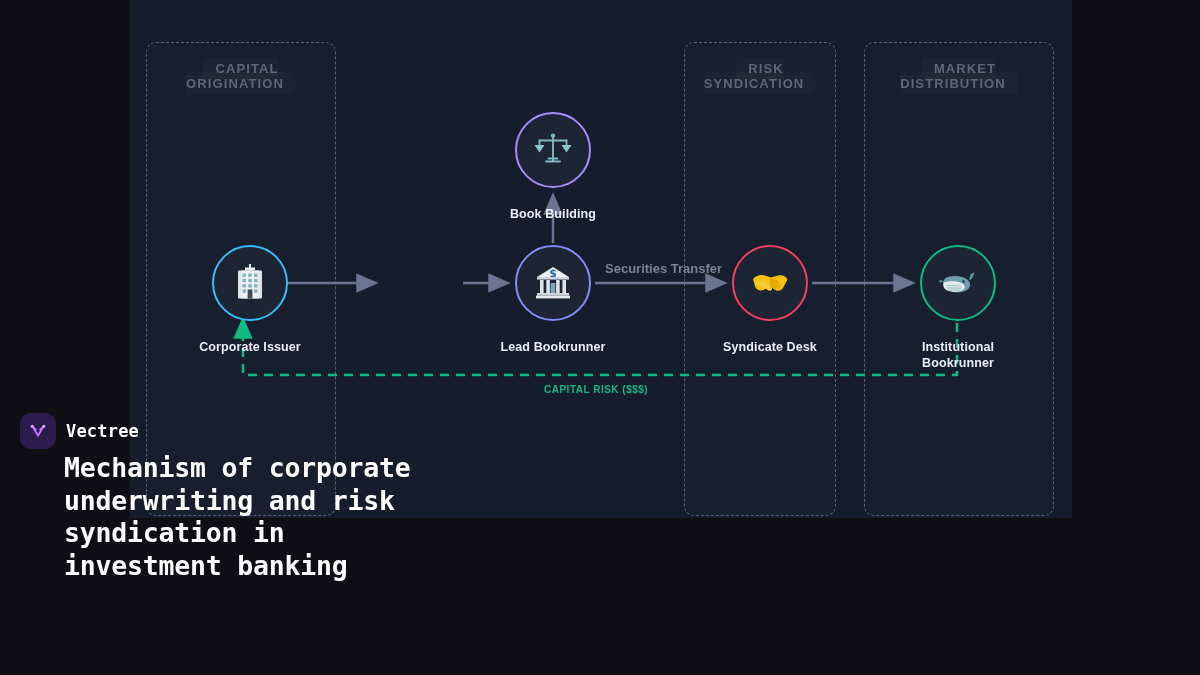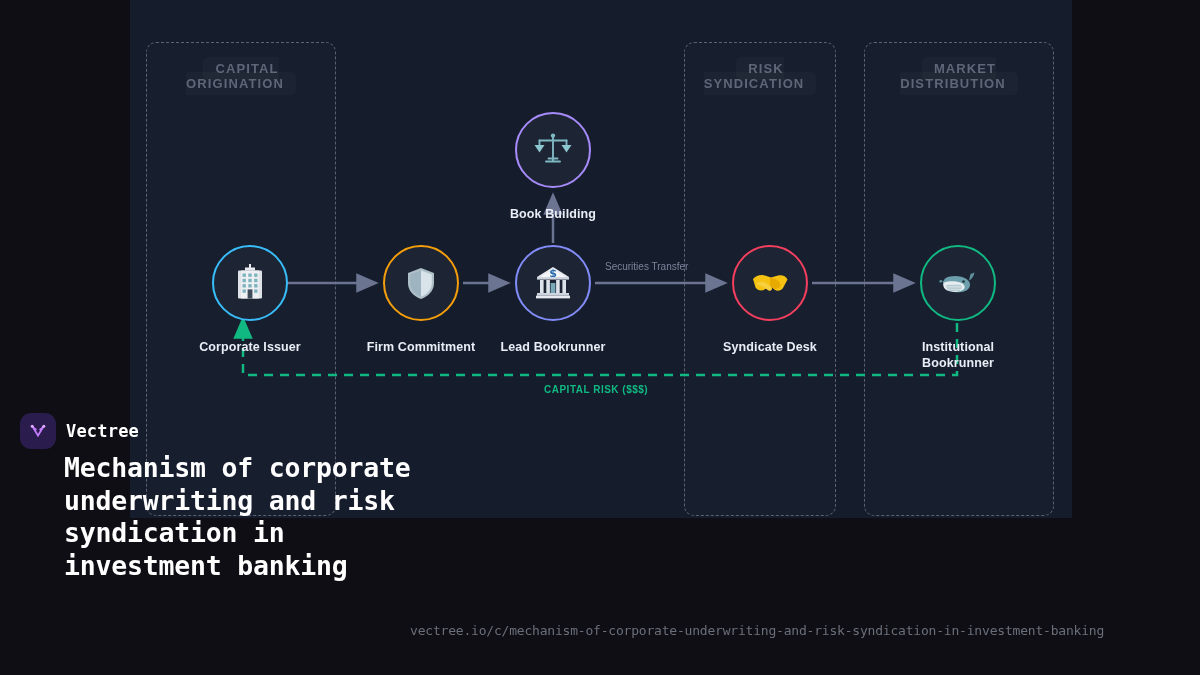--- a/index.html
+++ b/index.html
@@ -86,23 +86,24 @@
 
   
   #edges {
     position: absolute;
     left: 0; top: 0;
     width: 942px; height: 518px;
     pointer-events: none;
   }
   .edge-label {
     position: absolute;
-    font-size: 10px;
+    font-size: 13px;
     color: #7a8399;
     white-space: nowrap;
+    font-weight: bold;
   }
   .flow-label {
     position: absolute;
     font-size: 10px;
     font-weight: 700;
     letter-spacing: 0.5px;
     color: #10b981;
     white-space: nowrap;
   }
 
@@ -220,32 +221,20 @@
               <rect x="13.5" y="27.4" width="3.4" height="3.4"></rect>
               <rect x="25.1" y="27.4" width="3.4" height="3.4"></rect>
             </g>
             <rect x="18.6" y="27.4" width="4.8" height="9.2" fill="#3f4a58"></rect>
           </svg>
         </span>
       </div>
       <div class="nlabel">Corporate Issuer</div>
     </div>
 
-    <div class="node" style="left:291px;top:245px;">
-      <div class="circle" style="border-color:#f59e0b;">
-        <span>
-          <svg width="38" height="38" viewBox="0 0 38 38">
-            <path d="M19 4 L32 9 V19 C32 27 26 32.5 19 35 C12 32.5 6 27 6 19 V9 Z" fill="#aebfc7"></path>
-            <path d="M19 6.4 L29.8 10.5 V19 C29.8 25.8 24.8 30.6 19 32.8 Z" fill="#d9e4ea"></path>
-            <path d="M19 6.4 L8.2 10.5 V19 C8.2 25.8 13.2 30.6 19 32.8 Z" fill="#9eb4c0"></path>
-          </svg>
-        </span>
-      </div>
-      <div class="nlabel">Firm Commitment</div>
-    </div>
 
     <div class="node" style="left:423px;top:245px;">
       <div class="circle" style="border-color:#818cf8;">
         <span>
           <svg width="42" height="42" viewBox="0 0 42 42">
             <path d="M21 5 L37 15 H5 Z" fill="#e7ebf0"></path>
             <path d="M21 7.2 L33.6 15 H8.4 Z" fill="#f4f6f9"></path>
             <text x="21" y="15.2" font-family="DejaVu Sans, sans-serif" font-size="11" font-weight="bold" fill="#2b6cb0" text-anchor="middle">$</text>
             <rect x="5" y="15" width="32" height="2.6" fill="#cdd4dd"></rect>
             <g fill="#dde3ea">
@@ -336,15 +325,14 @@
         <circle cx="16.8" cy="6.2" r="1.5" fill="#e0aaff"></circle>
         <circle cx="8.4" cy="9.4" r="1.2" fill="#c77dff"></circle>
         <circle cx="13.6" cy="9.4" r="1.2" fill="#c77dff"></circle>
       </svg>
     </div>
     <div class="bname">Vectree</div>
   </div>
 
   <div id="title">Mechanism of corporate underwriting and risk syndication in investment banking</div>
 
-  <div id="url">vectree.io/c/mechanism-of-corporate-underwriting-and-risk-syndication-in-investment-banking</div>
 
 </div>
 
 </body></html>

